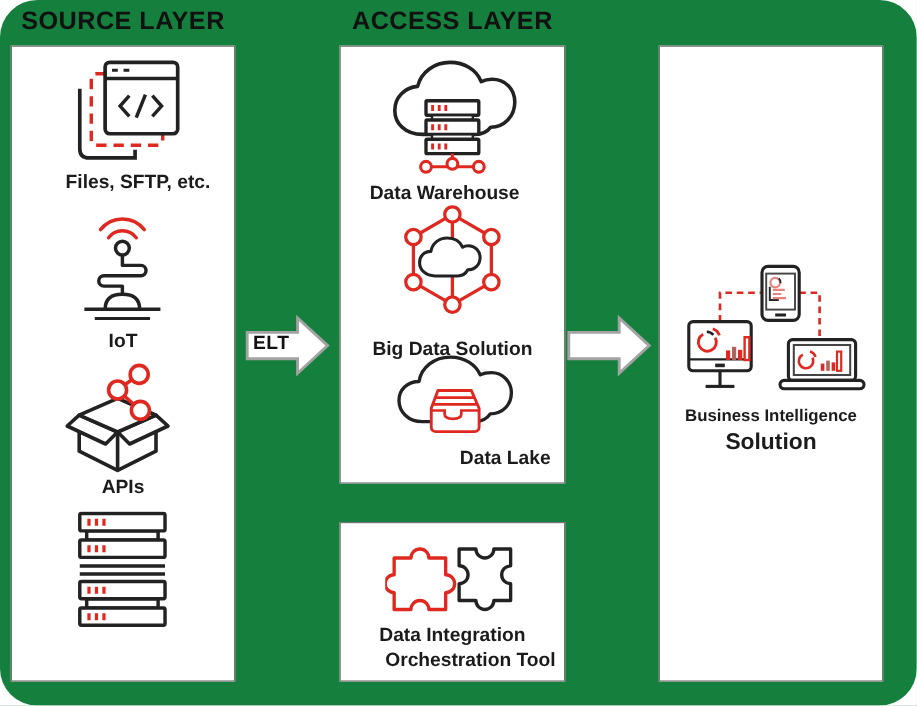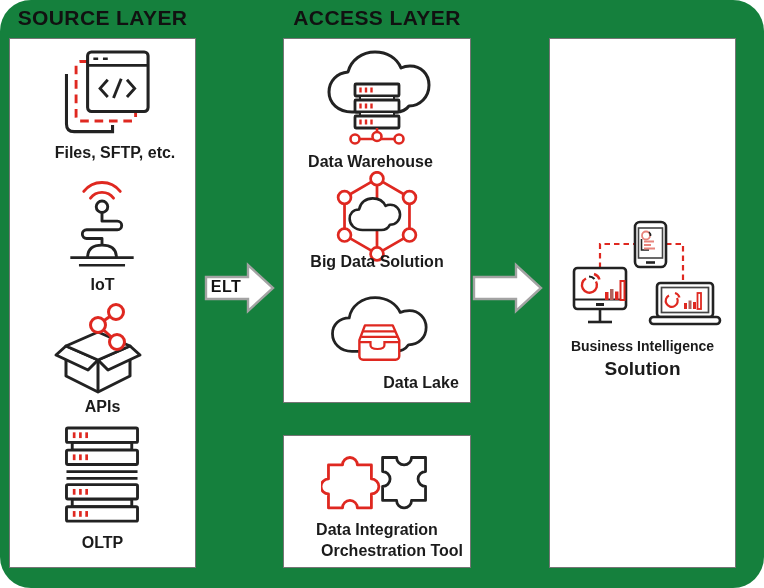--- a/index.html
+++ b/index.html
@@ -90,21 +90,20 @@
         <line x1="27.5" y1="29.5" x2="27.5" y2="35.5"></line>
         <line x1="34" y1="29.5" x2="34" y2="35.5"></line>
       <line x1="21" y1="65.5" x2="21" y2="71.5"></line>
         <line x1="27.5" y1="65.5" x2="27.5" y2="71.5"></line>
         <line x1="34" y1="65.5" x2="34" y2="71.5"></line>
       <line x1="21" y1="88.5" x2="21" y2="94.5"></line>
         <line x1="27.5" y1="88.5" x2="27.5" y2="94.5"></line>
         <line x1="34" y1="88.5" x2="34" y2="94.5"></line>
     </g>
   </svg>
-  <div class="item-label" style="left:9px;top:532px;width:187px;">OLTP</div>
 
   <svg class="icon" style="left:204px;top:262px;" width="72" height="52" viewBox="0 0 72 52">
     <polygon points="2,15 44,15 44,3 69,26 44,49 44,37 2,37" fill="#fff" stroke="#a3a3a3" stroke-width="2.4" stroke-linejoin="miter"></polygon>
   </svg>
   <div class="arrow-label" style="left:206px;top:278px;width:40px;">ELT</div>
 
   <svg class="icon" style="left:322px;top:48px;" width="110" height="100" viewBox="0 0 110 100">
     <path d="M30,64 C16,64 7,55 7,44 C7,33 15,25 26,24 C29,12 40,4 53,4 C65,4 75,10 79,20 C82,18.5 85.5,18 88,18 C99,18 107,26 107,37 C107,49 98,58 87,58 C84,62 79,64 74,64 Z" fill="#fff" stroke="#222" stroke-width="3" stroke-linejoin="round"></path>
     <rect x="33" y="36" width="44" height="12" rx="1" fill="#fff" stroke="#222" stroke-width="2.8"></rect>
     <rect x="38" y="48" width="34" height="4" fill="#fff" stroke="#222" stroke-width="2"></rect>
@@ -134,21 +133,21 @@
     <polygon points="55,9 93,31 93,75 55,97 17,75 17,31" fill="none" stroke="#df2820" stroke-width="3.2" stroke-linejoin="round"></polygon>
     <line x1="55" y1="9" x2="55" y2="97" stroke="#df2820" stroke-width="3.2"></line>
     <path d="M38,69 C29,69 23,63 23,56 C23,50 27,45 34,45 C35.5,37 42,32 50,32 C57,32 62.5,35.5 65,41 C66.5,40 68.5,39.5 70.5,39.5 C77,39.5 82,44.5 82,51 C82,58 77,63 70,63 C68,67 64.5,69 60,69 Z" fill="#fff" stroke="#222" stroke-width="3" stroke-linejoin="round"></path>
     <circle cx="55" cy="9" r="7.5" fill="#fff" stroke="#df2820" stroke-width="3.2"></circle>
     <circle cx="93" cy="31" r="7.5" fill="#fff" stroke="#df2820" stroke-width="3.2"></circle>
     <circle cx="93" cy="75" r="7.5" fill="#fff" stroke="#df2820" stroke-width="3.2"></circle>
     <circle cx="55" cy="97" r="7.5" fill="#fff" stroke="#df2820" stroke-width="3.2"></circle>
     <circle cx="17" cy="75" r="7.5" fill="#fff" stroke="#df2820" stroke-width="3.2"></circle>
     <circle cx="17" cy="31" r="7.5" fill="#fff" stroke="#df2820" stroke-width="3.2"></circle>
   </svg>
-  <div class="item-label" style="left:283px;top:251px;width:188px;">Big Data Solution</div>
+  <div class="item-label" style="left:283px;top:281px;width:188px;">Big Data Solution</div>
 
   <svg class="icon" style="left:326px;top:294px;" width="102" height="72" viewBox="0 0 110 76">
     <path d="M28,61 C15,61 7,52 7,42 C7,32 15,25 25,25 C27,12 39,3 53,3 C66,3 76,10 80,19 C83,17.5 86,17 90,17 C100,17 108,25 108,35 C108,46 100,54 89,54 C86,58.5 81,61 75,61 Z" fill="#fff" stroke="#222" stroke-width="3" stroke-linejoin="round"></path>
     <path d="M42,33 H72 L79,49 V66 A4,4 0 0 1 75,70 H40 A4,4 0 0 1 36,66 V49 Z" fill="#fff" stroke="#df2820" stroke-width="2.6" stroke-linejoin="round"></path>
     <line x1="40" y1="39.5" x2="74.5" y2="39.5" stroke="#df2820" stroke-width="2.4"></line>
     <line x1="38" y1="45.5" x2="77" y2="45.5" stroke="#df2820" stroke-width="2.4"></line>
     <path d="M36,51 H48 V54.5 Q48,58.5 55.5,58.5 Q63,58.5 63,54.5 V51 H79" fill="none" stroke="#df2820" stroke-width="2.4"></path>
   </svg>
   <div class="item-label" style="left:283px;top:372px;width:188px;margin-left:44px;">Data Lake</div>
 

